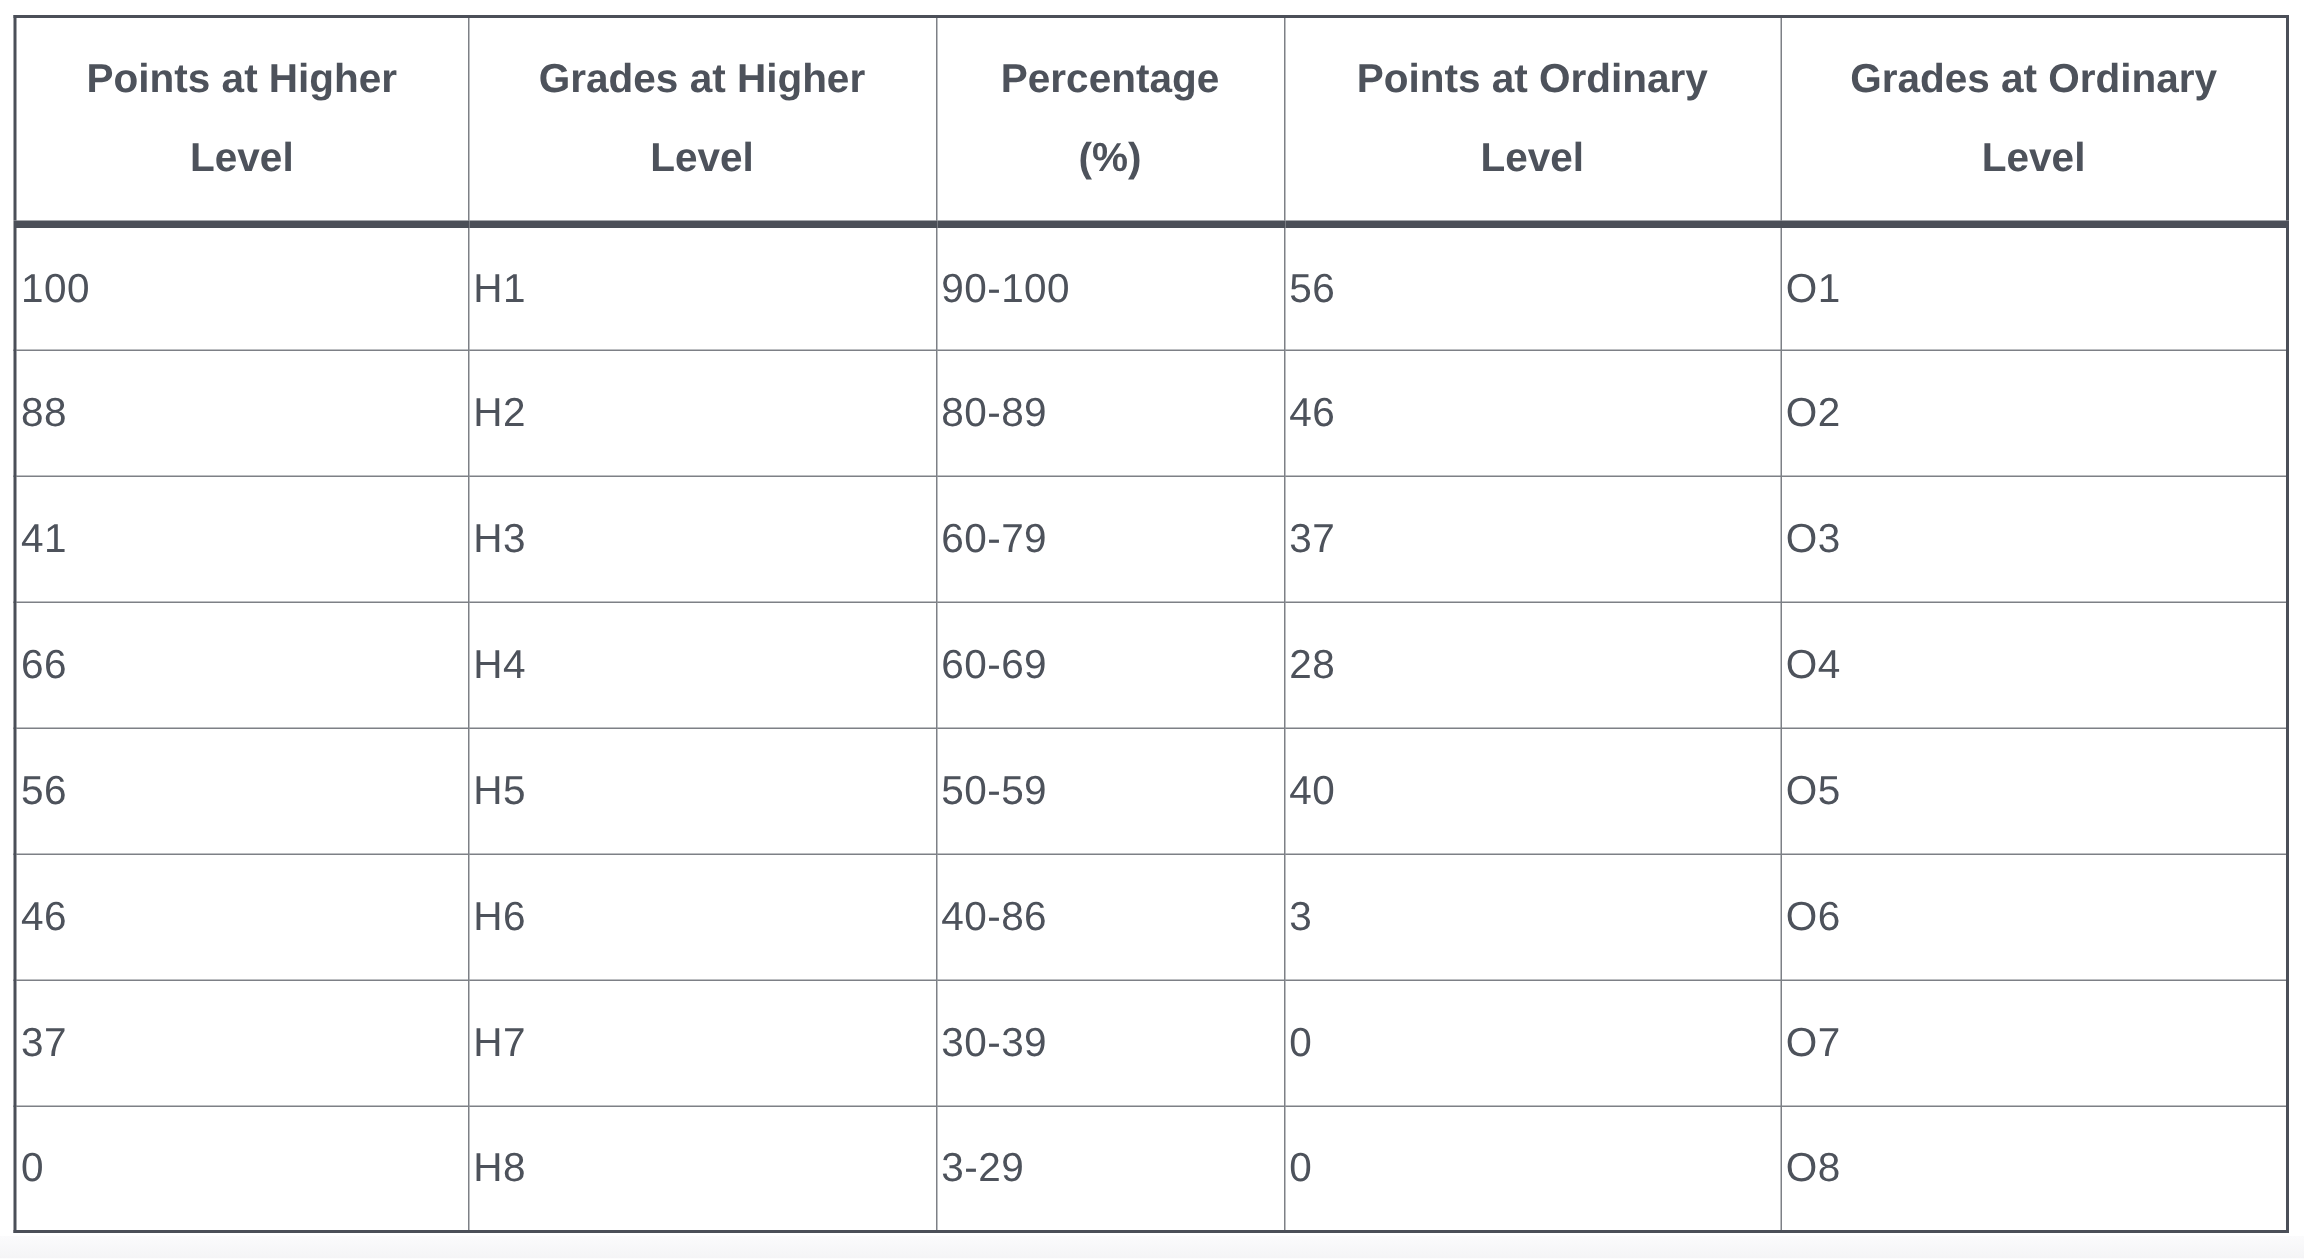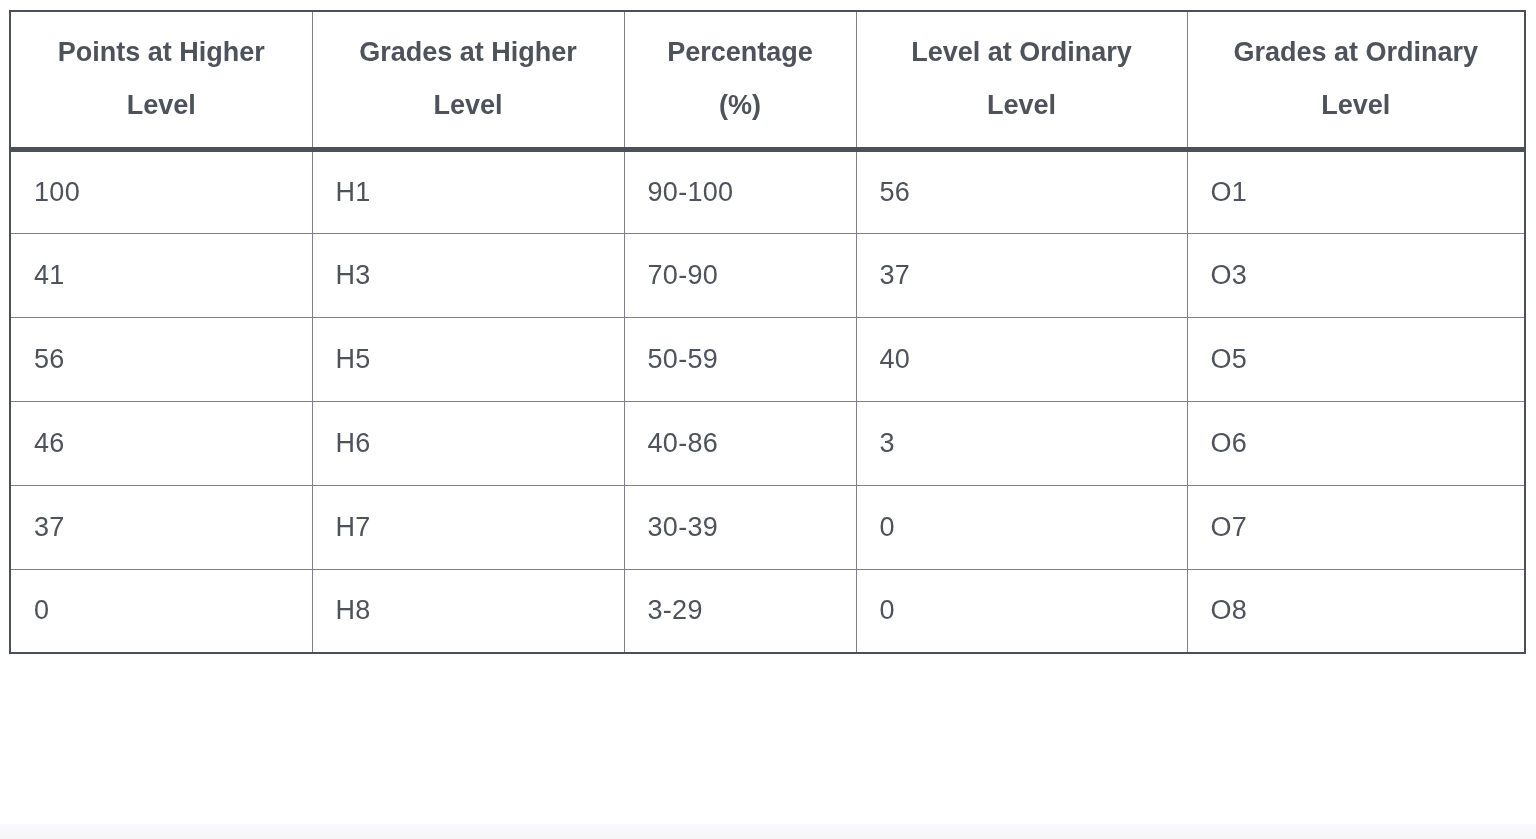--- a/index.html
+++ b/index.html
@@ -37,21 +37,21 @@
     border-bottom: 5px solid #4b4f58;
     padding: 0 12px;
   }
   table.grades thead th .hline { display: block; line-height: 53px; }
   table.grades tbody td {
     height: 84px;
     font-size: 27px;
     font-weight: normal;
     text-align: left;
     vertical-align: middle;
-    padding-left: 23px;
+    padding-left: 3px;
     letter-spacing: 0.3px;
   }
   .below-strip {
     position: absolute;
     left: 0; top: 824px;
     width: 1536px; height: 15px;
     background: linear-gradient(180deg, #fbfbfc 0%, #f4f4f6 100%);
   }
 </style>
 </head>
@@ -75,43 +75,57 @@
         </th>
         <th>
           <span class="hline">Grades at Higher</span>
           <span class="hline">Level</span>
         </th>
         <th>
           <span class="hline">Percentage</span>
           <span class="hline">(%)</span>
         </th>
         <th>
-          <span class="hline">Level at Ordinary</span>
+          <span class="hline">Points at Ordinary</span>
           <span class="hline">Level</span>
         </th>
         <th>
           <span class="hline">Grades at Ordinary</span>
           <span class="hline">Level</span>
         </th>
       </tr>
     </thead>
     <tbody>
       <tr>
         <td>100</td>
         <td>H1</td>
         <td>90-100</td>
         <td>56</td>
         <td>O1</td>
       </tr>
       <tr>
+        <td>88</td>
+        <td>H2</td>
+        <td>80-89</td>
+        <td>46</td>
+        <td>O2</td>
+      </tr>
+      <tr>
         <td>41</td>
         <td>H3</td>
-        <td>70-90</td>
+        <td>60-79</td>
         <td>37</td>
         <td>O3</td>
+      </tr>
+      <tr>
+        <td>66</td>
+        <td>H4</td>
+        <td>60-69</td>
+        <td>28</td>
+        <td>O4</td>
       </tr>
       <tr>
         <td>56</td>
         <td>H5</td>
         <td>50-59</td>
         <td>40</td>
         <td>O5</td>
       </tr>
       <tr>
         <td>46</td>

